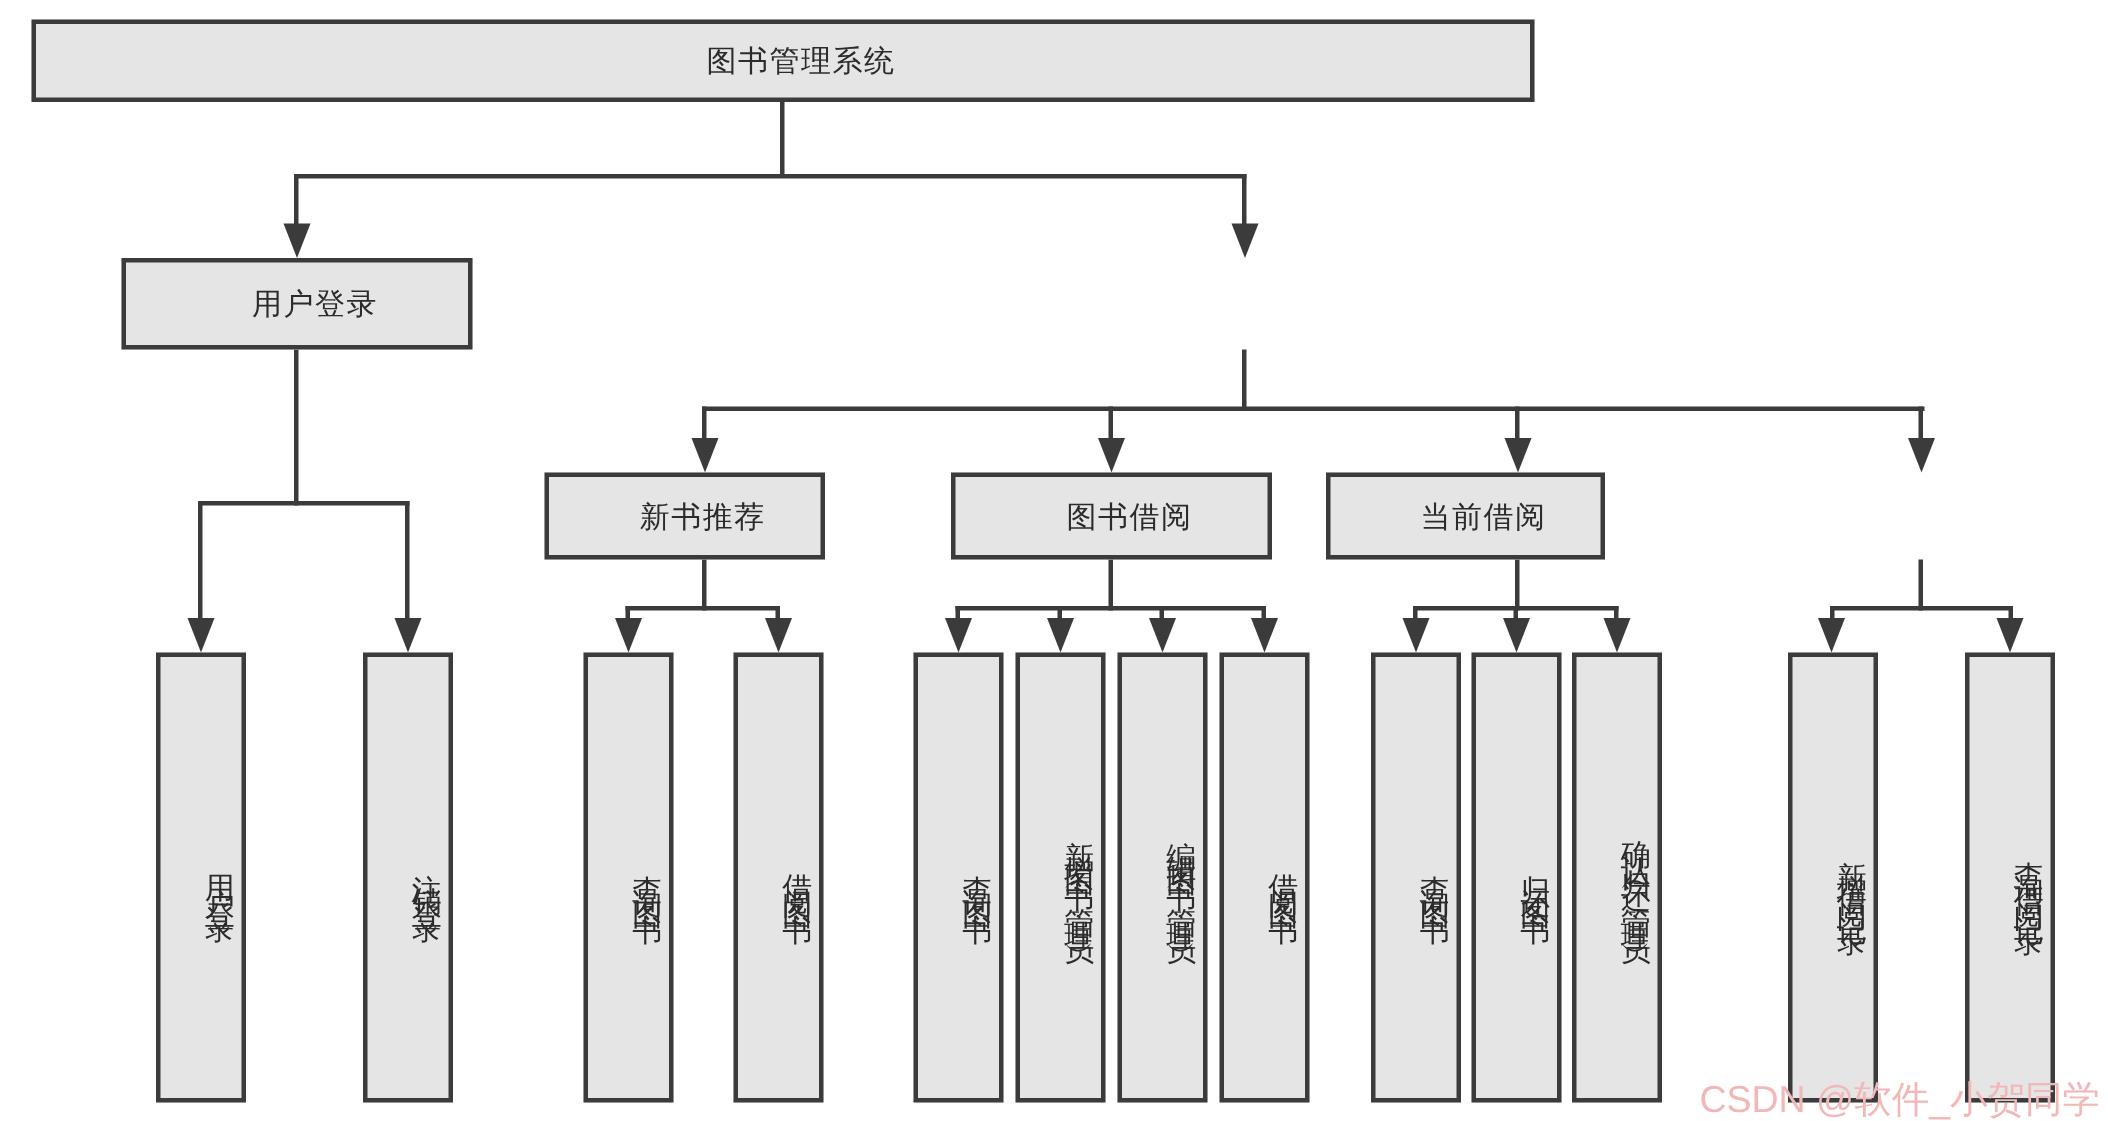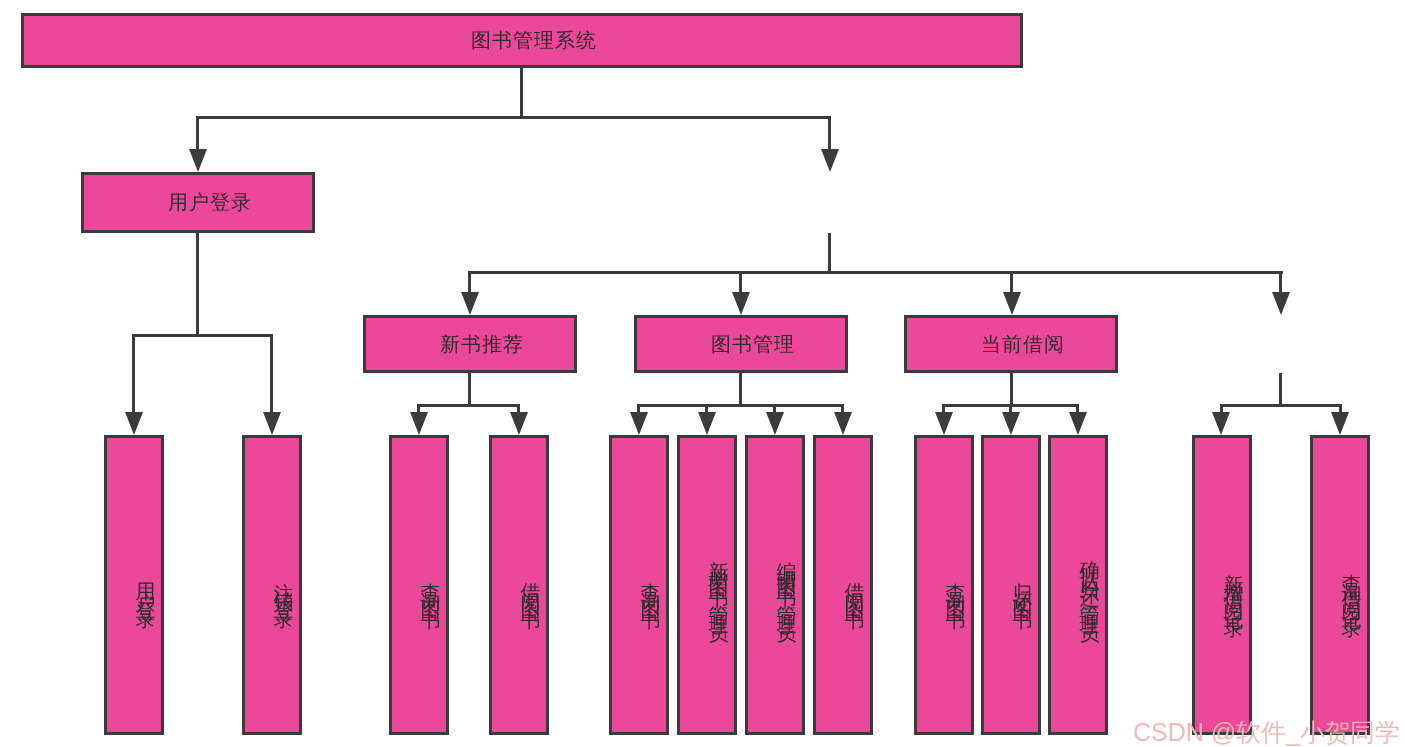--- a/index.html
+++ b/index.html
@@ -13,21 +13,21 @@
     width: 1405px;
     height: 747px;
     background: #ffffff;
     overflow: hidden;
     font-family: "Liberation Sans", "DejaVu Sans", sans-serif;
   }
   .box {
     position: absolute;
     box-sizing: border-box;
     border: 3px solid var(--line);
-    background: #ec4899;
+    background: #e5e5e5;
     display: flex;
     align-items: center;
     justify-content: center;
     color: var(--text);
     z-index: 2;
     padding-left: 24px;
   }
   .hbox { font-size: 20px; letter-spacing: 1px; }
   .vbox span {
     writing-mode: vertical-rl;
@@ -123,27 +123,27 @@
   <div class="arrow" style="left:1331px;top:412px"></div>
 
   <div class="box hbox" style="left:21px;top:13px;width:1002px;height:55px">
     <span>图书管理系统</span>
   </div>
 
   <div class="box hbox" style="left:81px;top:172px;width:234px;height:61px">
     <span>用户登录</span>
   </div>
 
-  <div class="box hbox" style="left:363px;top:315px;width:214px;height:58px">
+  <div class="box hbox" style="left:363px;top:315px;width:187px;height:58px">
     <span>新书推荐</span>
   </div>
   <div class="box hbox" style="left:634px;top:315px;width:214px;height:58px">
-    <span>图书管理</span>
+    <span>图书借阅</span>
   </div>
-  <div class="box hbox" style="left:904px;top:315px;width:214px;height:58px">
+  <div class="box hbox" style="left:884px;top:315px;width:186px;height:58px">
     <span>当前借阅</span>
   </div>
 
   <div class="box vbox" style="left:104px;top:435px;width:60px;height:300px">
     <span>用户登录</span>
   </div>
   <div class="box vbox" style="left:242px;top:435px;width:60px;height:300px">
     <span>注销登录</span>
   </div>
 

